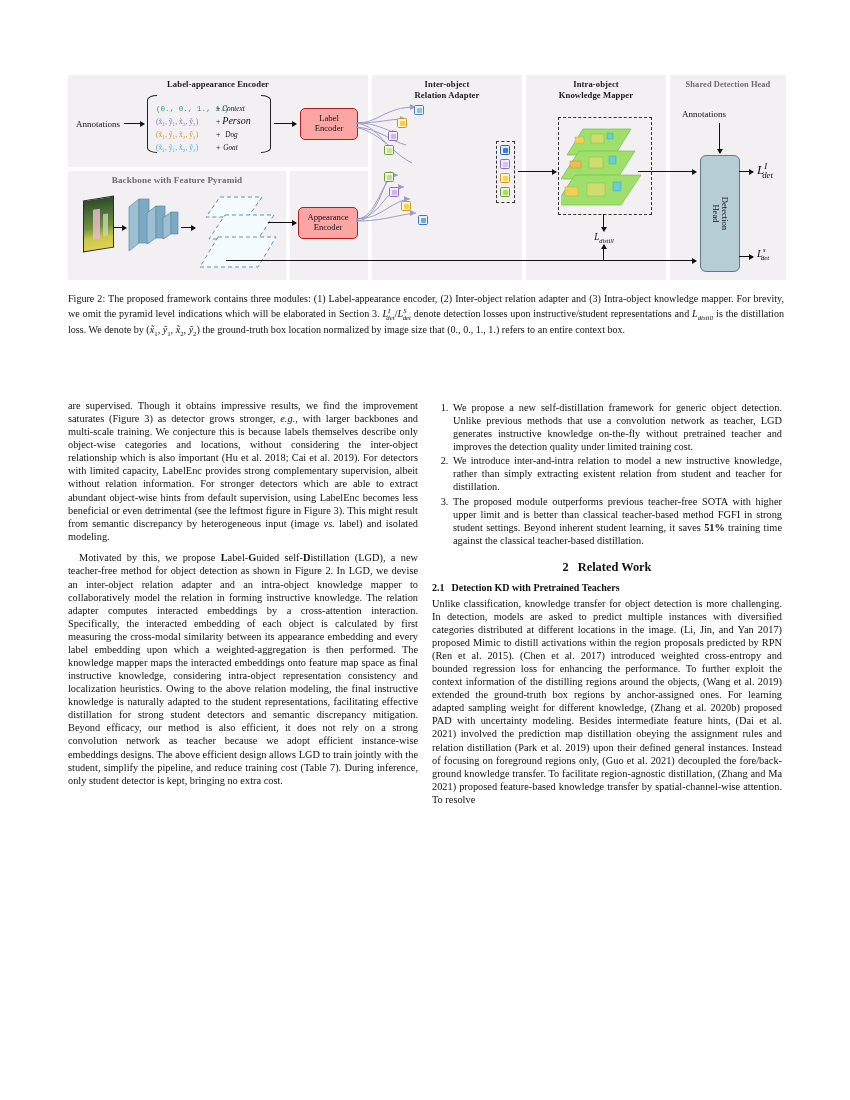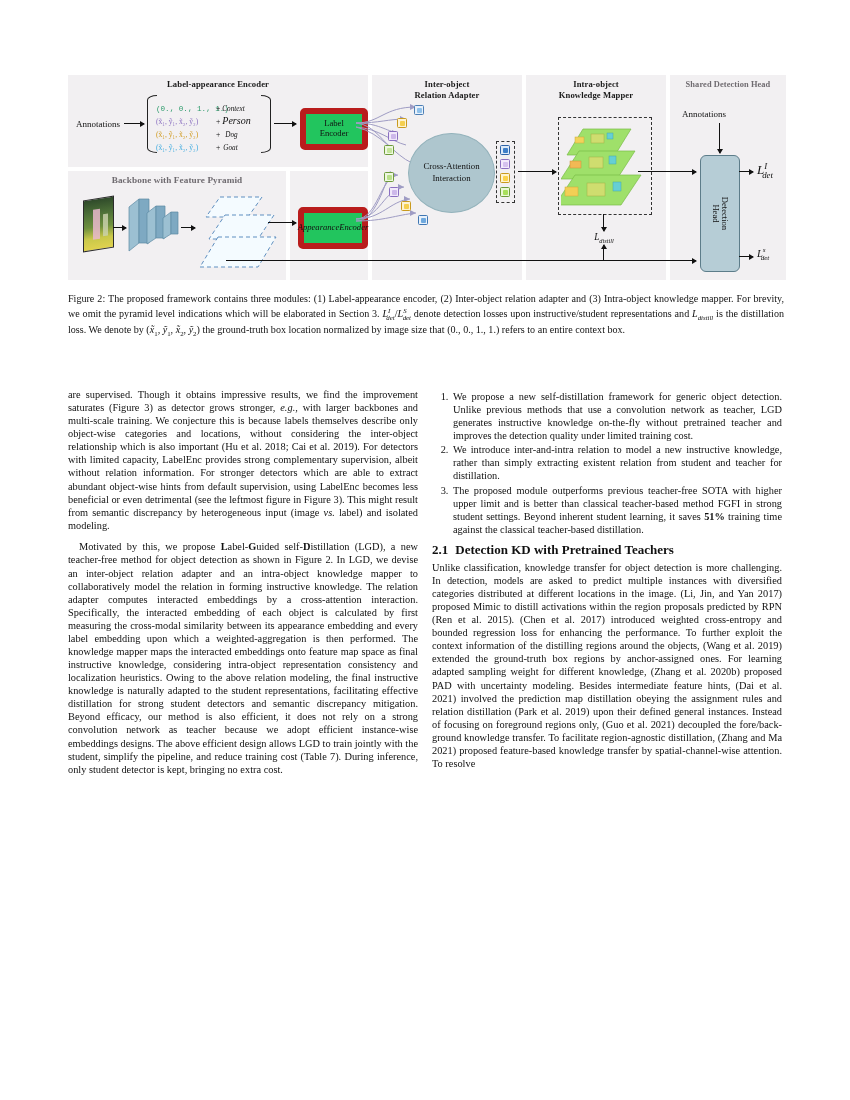--- a/index.html
+++ b/index.html
@@ -24,22 +24,22 @@
     letter-spacing:.1px;
   }
   .panel-title.grey{color:#6f6b70;}
 
   
   .txt{position:absolute;font-family:"Liberation Serif",serif;font-size:8.4px;color:#111;white-space:nowrap;}
   .ital{font-style:italic;}
 
   
   .rbox{
-    position:absolute;border:6px solid #b91c1c;border-radius:5px;
-    background:#22c55e;
+    position:absolute;border:1px solid #b91c1c;border-radius:5px;
+    background:#fca5a5;
     display:flex;align-items:center;justify-content:center;
     text-align:center;line-height:1.12;
     font-family:"Liberation Serif",serif;font-size:8.6px;color:#111;
   }
   .vert-box{
     position:absolute;border:1px solid #5d7d8a;border-radius:6px;background:#b6cdd6;
   }
   .vert-label{
     position:absolute;left:0;top:0;width:100%;height:100%;
     display:flex;align-items:center;justify-content:center;
@@ -77,37 +77,37 @@
 
   
   .caption{
     position:absolute;left:68px;top:292px;width:716px;
     font-family:"Liberation Serif",serif;font-size:10.1px;line-height:1.38;
     text-align:justify;color:#111;
   }
 
   
   .col{position:absolute;width:350px;font-family:"Liberation Serif",serif;
-       font-size:10.35px;line-height:1.265;text-align:justify;color:#111;}
+       font-size:10.35px;line-height:1.265;text-align:justify;color:#111;margin-top:11px;}
   .col.left{left:68px;top:388px;}
   .col.right{left:432px;top:388px;}
   .col p{margin:0 0 0 0;text-indent:0;}
   .col p.indent{text-indent:11px;margin-top:8.5px;}
   .col p.first{text-indent:0;}
 
   ol.contrib{margin:1px 0 0 0;padding-left:19px;}
   ol.contrib li{margin-top:1.5px;text-align:justify;padding-left:2px;}
 
   h2.sec{
     font-size:12.4px;font-weight:bold;text-align:center;
     margin:13px 0 4px 0;font-family:"Liberation Serif",serif;
   }
   h2.sec .num{margin-right:9px;}
   h3.sub{
-    font-size:13px;font-weight:bold;text-align:left;
+    font-size:10px;font-weight:bold;text-align:left;
     margin:6px 0 2px 0;font-family:"Liberation Serif",serif;
   }
   h3.sub .num{margin-right:7px;}
 
   sup.m{font-size:.68em;vertical-align:super;}
   sub.m{font-size:.68em;vertical-align:sub;}
   .mi{font-family:"Liberation Serif",serif;font-style:italic;}
 </style>
 </head>
 <body>
@@ -202,21 +202,21 @@
       <svg style="position:absolute;left:128px;top:118px;" width="86" height="82" viewBox="0 0 86 82">
         <polygon points="24,4 66,4 52,24 10,24" fill="#f4fbff" stroke="#5f8fc0" stroke-width="1" stroke-dasharray="4,3"></polygon>
         <polygon points="29,22 78,22 62,46 13,46" fill="#f4fbff" stroke="#5f8fc0" stroke-width="1" stroke-dasharray="4,3"></polygon>
         <polygon points="22,44 80,44 62,74 4,74" fill="#f4fbff" stroke="#5f8fc0" stroke-width="1" stroke-dasharray="4,3"></polygon>
       </svg>
 
       <div class="arr" style="left:200px;top:147px;width:28px;">
           <i class="head"></i>
         </div>
 
-      <div class="rbox" style="left:230px;top:132px;width:58px;height:30px;flex-direction:row;font-style:italic;">
+      <div class="rbox" style="left:230px;top:132px;width:58px;height:30px;flex-direction:column;">
         <span>Appearance</span>
         <span>Encoder</span>
       </div>
 
       <div class="arr" style="left:158px;top:185px;width:470px;">
           <i class="head"></i>
         </div>
 
       <svg style="position:absolute;left:286px;top:26px;" width="80" height="70" viewBox="0 0 80 70">
         <g fill="none" stroke="#9f9cc4" stroke-width="1">
@@ -270,24 +270,20 @@
       <div class="sq" style="left:321px;top:112px;background:#f0e8fa;border-color:#8a6fc0;">
         <span style="position:absolute;left:1.5px;top:1.5px;right:1.5px;bottom:1.5px;background:#cdb8ea;border-radius:1px;display:block;"></span>
         </div>
       <div class="sq" style="left:333px;top:126px;background:#fdf3d2;border-color:#c99a1e;">
         <span style="position:absolute;left:1.5px;top:1.5px;right:1.5px;bottom:1.5px;background:#f5cf4f;border-radius:1px;display:block;"></span>
         </div>
       <div class="sq" style="left:350px;top:140px;background:#e8f1fb;border-color:#3f76b3;">
         <span style="position:absolute;left:1.5px;top:1.5px;right:1.5px;bottom:1.5px;background:#6fa9de;border-radius:1px;display:block;"></span>
         </div>
 
-      <div class="ellipse" style="left:340px;top:58px;width:85px;height:78px;">
-        <span>Cross-Attention</span>
-        <span>Interaction</span>
-      </div>
 
       <div class="dashed" style="left:428px;top:66px;width:17px;height:60px;"></div>
       <div class="sq" style="left:432px;top:70px;background:#dceaf8;border-color:#2e63a8;">
         <span style="position:absolute;left:1.5px;top:1.5px;right:1.5px;bottom:1.5px;background:#3f7fc8;border-radius:1px;display:block;"></span>
         </div>
       <div class="sq" style="left:432px;top:84px;background:#f3ebfb;border-color:#8a6fc0;">
         <span style="position:absolute;left:1.5px;top:1.5px;right:1.5px;bottom:1.5px;background:#d5c2ef;border-radius:1px;display:block;"></span>
         </div>
       <div class="sq" style="left:432px;top:98px;background:#fff4cf;border-color:#c99a1e;">
         <span style="position:absolute;left:1.5px;top:1.5px;right:1.5px;bottom:1.5px;background:#fbd34b;border-radius:1px;display:block;"></span>
@@ -374,20 +370,23 @@
   </div>
 
   <div class="col right">
 
     <ol class="contrib">
       <li>We propose a new self-distillation framework for generic object detection. Unlike previous methods that use a convolution network as teacher, LGD generates instructive knowledge on-the-fly without pretrained teacher and improves the detection quality under limited training cost.</li>
       <li>We introduce inter-and-intra relation to model a new instructive knowledge, rather than simply extracting existent relation from student and teacher for distillation.</li>
       <li><span>The proposed module outperforms previous teacher-free SOTA with higher upper limit and is better than classical teacher-based method FGFI in strong student settings. Beyond inherent student learning, it saves </span><b>51%</b><span> training time against the classical teacher-based distillation.</span></li>
     </ol>
 
+    <h2 class="sec">
+      <span class="num">2</span><span>Related Work</span>
+    </h2>
 
     <h3 class="sub">
       <span class="num">2.1</span><span>Detection KD with Pretrained Teachers</span>
     </h3>
 
     <p class="first">Unlike classification, knowledge transfer for object detection is more challenging. In detection, models are asked to predict multiple instances with diversified categories distributed at different locations in the image. (Li, Jin, and Yan 2017) proposed Mimic to distill activations within the region proposals predicted by RPN (Ren et al. 2015). (Chen et al. 2017) introduced weighted cross-entropy and bounded regression loss for enhancing the performance. To further exploit the context information of the distilling regions around the objects, (Wang et al. 2019) extended the ground-truth box regions by anchor-assigned ones. For learning adapted sampling weight for different knowledge, (Zhang et al. 2020b) proposed PAD with uncertainty modeling. Besides intermediate feature hints, (Dai et al. 2021) involved the prediction map distillation obeying the assignment rules and relation distillation (Park et al. 2019) upon their defined general instances. Instead of focusing on foreground regions only, (Guo et al. 2021) decoupled the fore/back-ground knowledge transfer. To facilitate region-agnostic distillation, (Zhang and Ma 2021) proposed feature-based knowledge transfer by spatial-channel-wise attention. To resolve</p>
   </div>
 
 </div>
 

